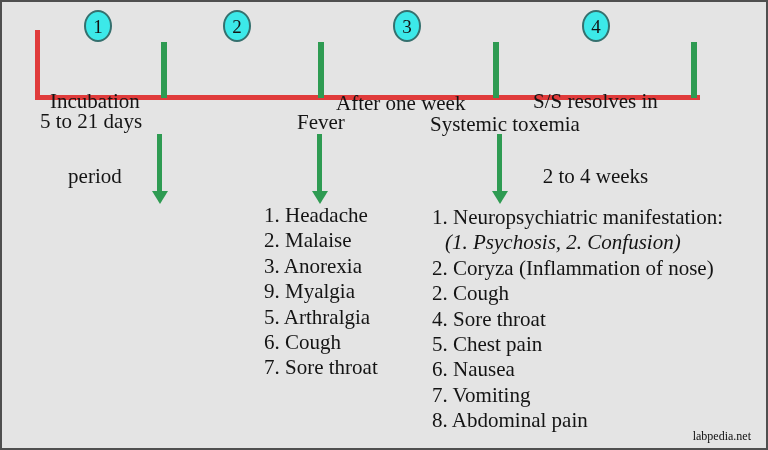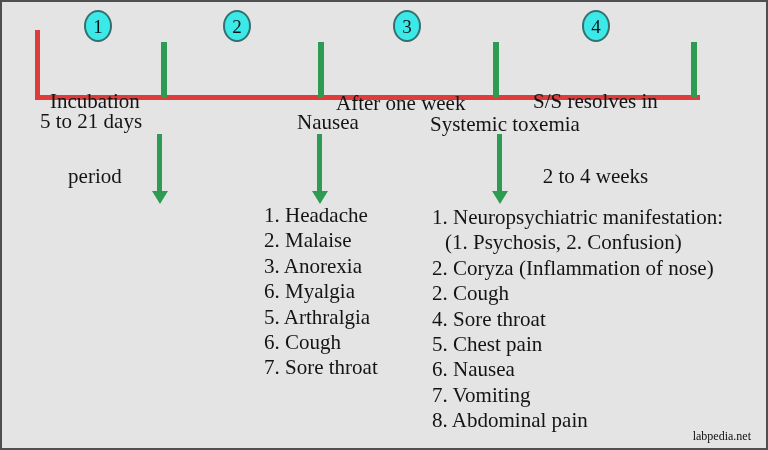--- a/index.html
+++ b/index.html
@@ -45,21 +45,21 @@
   .arrow .head{position:absolute;left:0;top:57px;width:0;height:0;
     border-left:8px solid transparent;border-right:8px solid transparent;
     border-top:13px solid #2e9b52;}
   .ar1{left:150px;} .ar2{left:310px;} .ar3{left:490px;}
   
   .result{left:108px;top:201px;font-size:21px;line-height:26px;white-space:pre;}
   .list{font-size:21px;}
   .list .li{line-height:25.4px;white-space:pre;}
   .list2{left:262px;top:201px;}
   .list3{left:430px;top:203px;}
-  .li.indent{padding-left:13px;}
+  .li.indent{padding-left:13px;font-style:italic;}
   .watermark{right:15px;bottom:4px;font-size:12px;color:#101010;}
 </style>
 </head>
 <body>
 
 <div id="canvas">
 
   <div class="abs red-v"></div>
   <div class="abs red-h"></div>
 
@@ -87,42 +87,42 @@
   </div>
   <div class="abs stage-label sl3">
     <div>After one week</div>
   </div>
   <div class="abs stage-label sl4">
     <div>S/S resolves in</div>
     <div>2 to 4 weeks</div>
   </div>
 
   <div class="abs phase-label pl1">5 to 21 days</div>
-  <div class="abs phase-label pl2">Nausea</div>
+  <div class="abs phase-label pl2">Fever</div>
   <div class="abs phase-label pl3">Systemic toxemia</div>
 
   <div class="abs arrow ar1">
     <div class="shaft"></div>
     <div class="head"></div>
   </div>
   <div class="abs arrow ar2">
     <div class="shaft"></div>
     <div class="head"></div>
   </div>
   <div class="abs arrow ar3">
     <div class="shaft"></div>
     <div class="head"></div>
   </div>
 
 
   <div class="abs list list2">
     <div class="li">1. Headache</div>
     <div class="li">2. Malaise</div>
     <div class="li">3. Anorexia</div>
-    <div class="li">6. Myalgia</div>
+    <div class="li">9. Myalgia</div>
     <div class="li">5. Arthralgia</div>
     <div class="li">6. Cough</div>
     <div class="li">7. Sore throat</div>
   </div>
 
   <div class="abs list list3">
     <div class="li">1. Neuropsychiatric manifestation:</div>
     <div class="li indent">(1. Psychosis, 2. Confusion)</div>
     <div class="li">2. Coryza (Inflammation of nose)</div>
     <div class="li">2. Cough</div>

